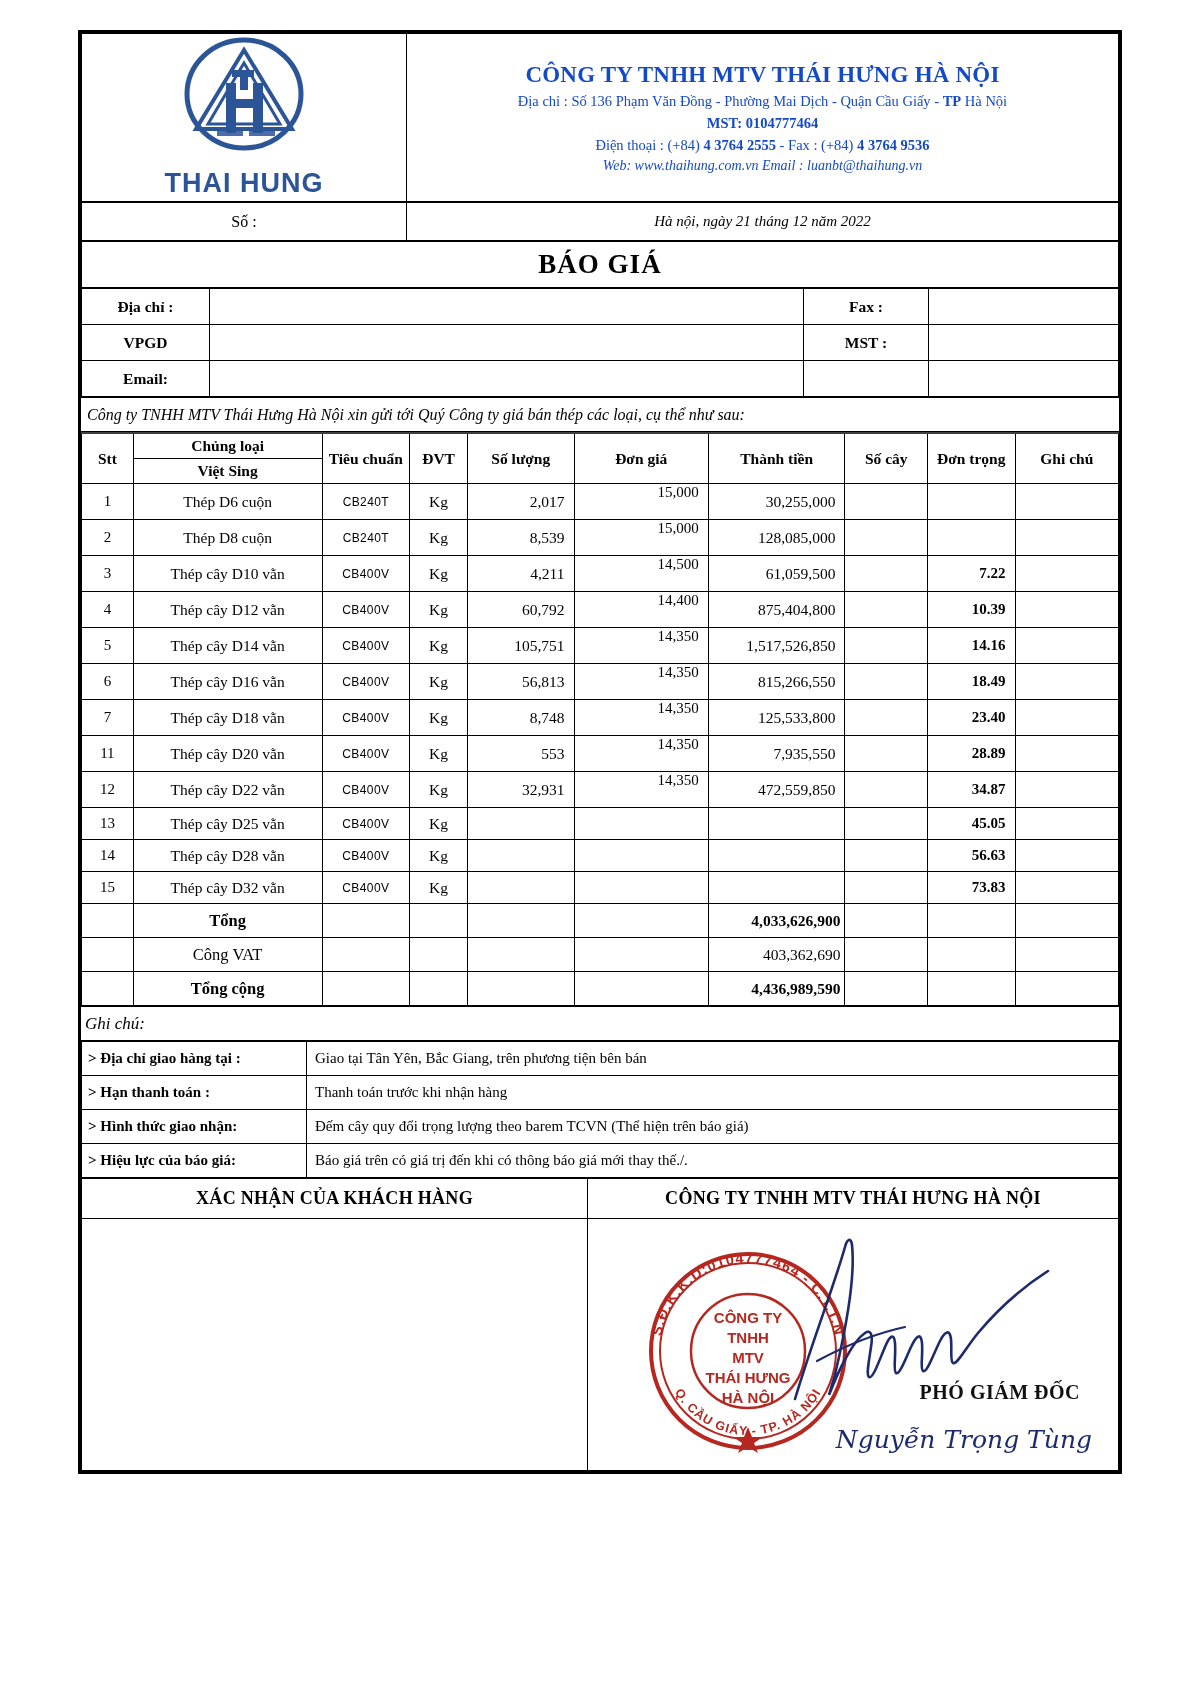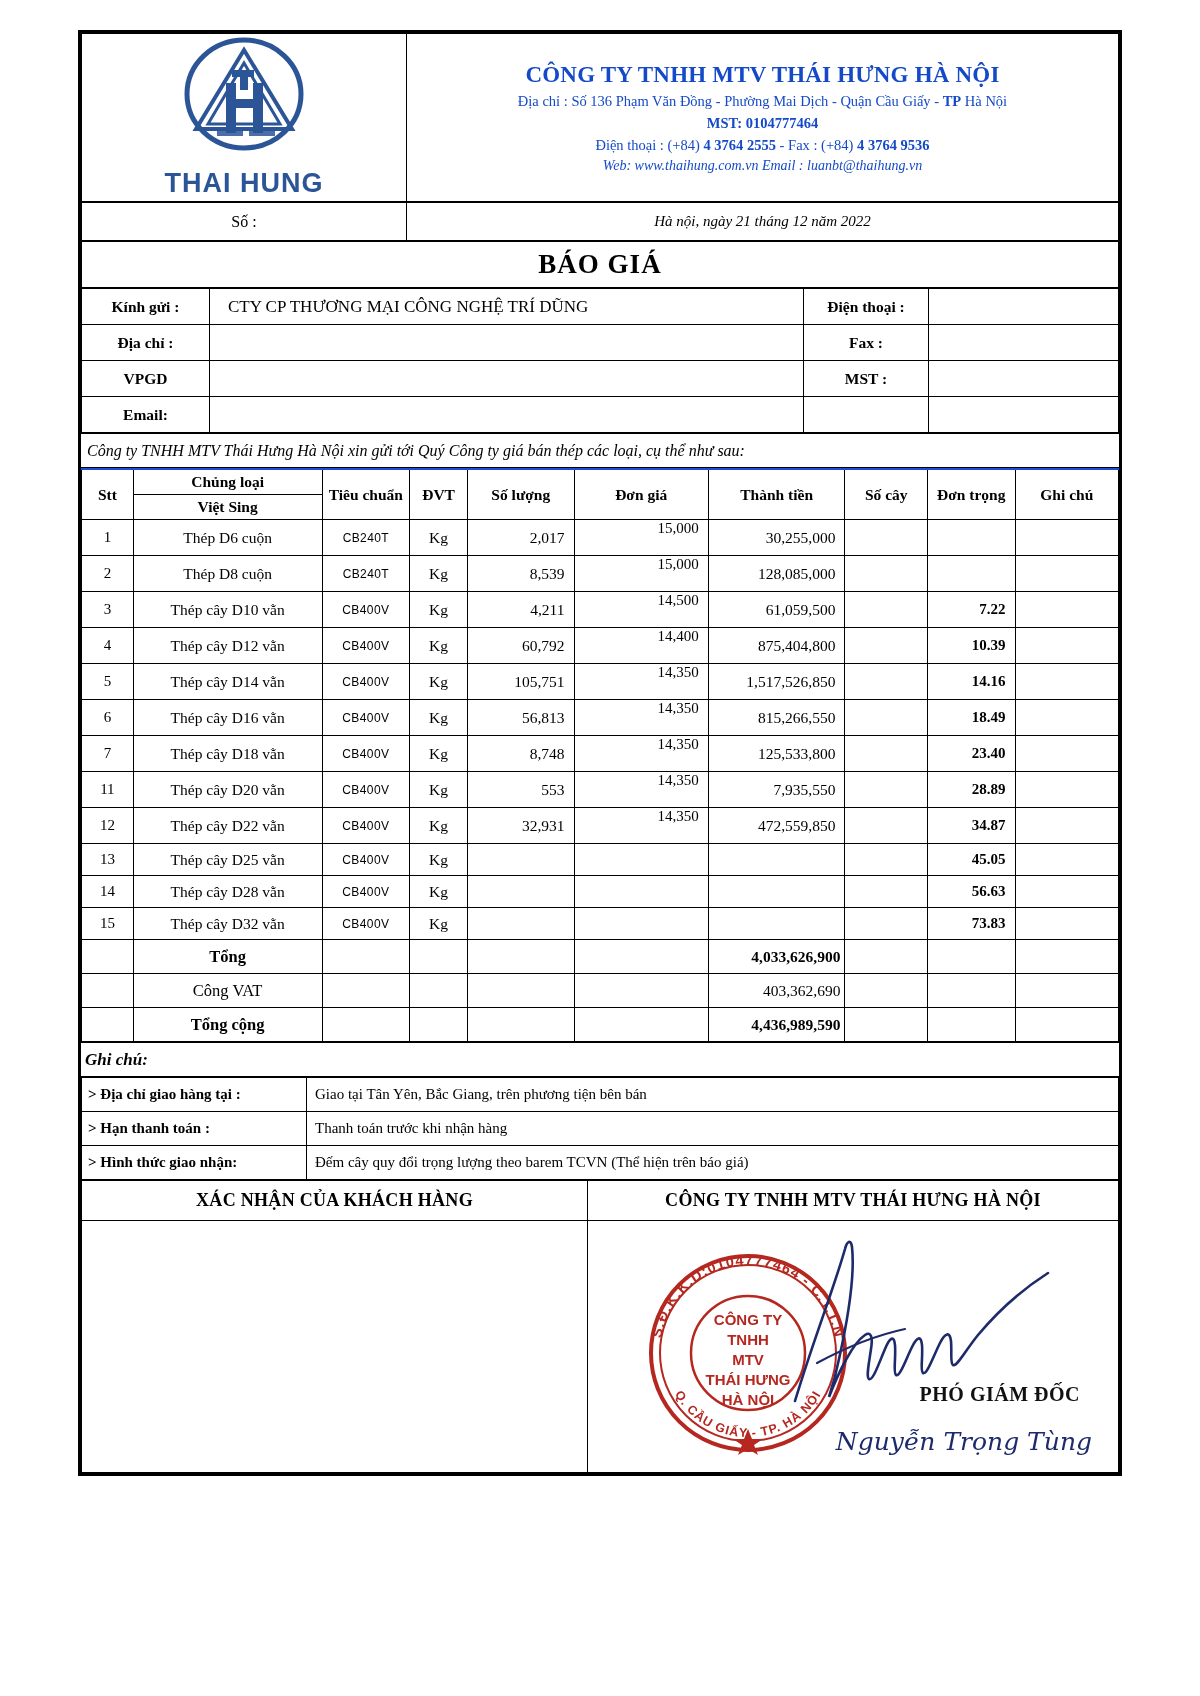--- a/index.html
+++ b/index.html
@@ -38,21 +38,21 @@
   .rcp-label { width:128px; text-align:center; font-weight:bold; font-size:15.5px; height:36px; }
   .rcp-value { font-size:17px; padding-left:18px; }
   .rcp-label2 { width:125px; text-align:center; font-weight:bold; font-size:15.5px; }
   .rcp-blank { width:190px; }
 
   
   .intro-cell { font-style:italic; font-size:16px; padding:7px 4px 7px 6px; height:34px; }
 
   
   .main-tbl td, .main-tbl th { border:1px solid #000; }
-  .main-tbl { border-top:2px solid #1d4ed8; }
+  .main-tbl { border-top:2px solid #404040; }
   .th { text-align:center; font-weight:bold; font-size:15.5px; padding:3px 2px; }
   .c-stt { width:52px; }
   .c-loai { width:190px; }
   .c-tc { width:88px; }
   .c-dvt { width:58px; }
   .c-sl { width:107px; }
   .c-dg { width:135px; }
   .c-tt { width:137px; }
   .c-sc { width:83px; }
   .c-dt { width:88px; }
@@ -63,21 +63,21 @@
   .r-dvt { text-align:center; font-size:15.5px; }
   .r-num { text-align:right; padding-right:9px; font-size:15.5px; }
   .r-dg { text-align:right; padding-right:9px; font-size:15px; vertical-align:bottom; padding-bottom:18px; }
   .r-dt { text-align:right; padding-right:9px; font-size:15px; font-weight:bold; }
   .tot-label { text-align:center; font-weight:bold; font-size:16.5px; height:34px; }
   .tot-label.thin { font-weight:normal; }
   .tot-val { text-align:right; padding-right:4px; font-size:15.5px; font-weight:bold; }
   .tot-val.thin { font-weight:normal; }
 
   
-  .ghichu-cell { font-style:italic; font-weight:bold; font-size:17px; padding:6px 4px 6px 4px; height:34px; }
+  .ghichu-cell { font-style:italic; font-weight:normal; font-size:17px; padding:6px 4px 6px 4px; height:34px; }
   .note-label { width:225px; font-weight:bold; font-size:15px; padding:8px 4px 8px 6px; }
   .note-val { font-size:15px; padding:8px 4px 8px 8px; }
 
   
   .sig-head { text-align:center; font-weight:bold; font-size:18px; height:40px; letter-spacing:0.3px; }
   .sig-body { height:252px; vertical-align:top; position:relative; }
   .sig-left { width:506px; }
 
   .stamp-area { position:relative; width:100%; height:100%; }
   .stamp { position:absolute; left:50px; top:22px; width:220px; height:220px; }
@@ -138,26 +138,20 @@
           <tr>
         <td class="title-cell">
           <span>BÁO GIÁ</span>
         </td>
       </tr>
     </tbody>
       </table>
 
     <table>
       <tbody>
-          <tr>
-        <td class="rcp-label">Kính gửi :</td>
-        <td class="rcp-value">CTY CP THƯƠNG MẠI CÔNG NGHỆ TRÍ DŨNG</td>
-        <td class="rcp-label2">Điện thoại :</td>
-        <td class="rcp-blank"></td>
-      </tr>
       <tr>
         <td class="rcp-label">Địa chỉ :</td>
         <td class="rcp-value"></td>
         <td class="rcp-label2">Fax :</td>
         <td class="rcp-blank"></td>
       </tr>
       <tr>
         <td class="rcp-label">VPGD</td>
         <td class="rcp-value"></td>
         <td class="rcp-label2">MST :</td>
@@ -397,20 +391,24 @@
             <td class="note-label">&gt; Địa chỉ giao hàng tại :</td>
             <td class="note-val">Giao tại Tân Yên, Bắc Giang, trên phương tiện bên bán</td>
           </tr>
           <tr>
             <td class="note-label">&gt; Hạn thanh toán :</td>
             <td class="note-val">Thanh toán trước khi nhận hàng</td>
           </tr>
           <tr>
             <td class="note-label">&gt; Hình thức giao nhận:</td>
             <td class="note-val">Đếm cây quy đổi trọng lượng theo barem TCVN (Thể hiện trên báo giá)</td>
+          </tr>
+          <tr>
+            <td class="note-label">&gt; Hiệu lực của báo giá:</td>
+            <td class="note-val">Báo giá trên có giá trị đến khi có thông báo giá mới thay thế./.</td>
           </tr>
         </tbody>
     </table>
 
     <table>
       <tbody>
           <tr>
         <td class="sig-head sig-left">XÁC NHẬN CỦA KHÁCH HÀNG</td>
         <td class="sig-head">CÔNG TY TNHH MTV THÁI HƯNG HÀ NỘI</td>
       </tr>

